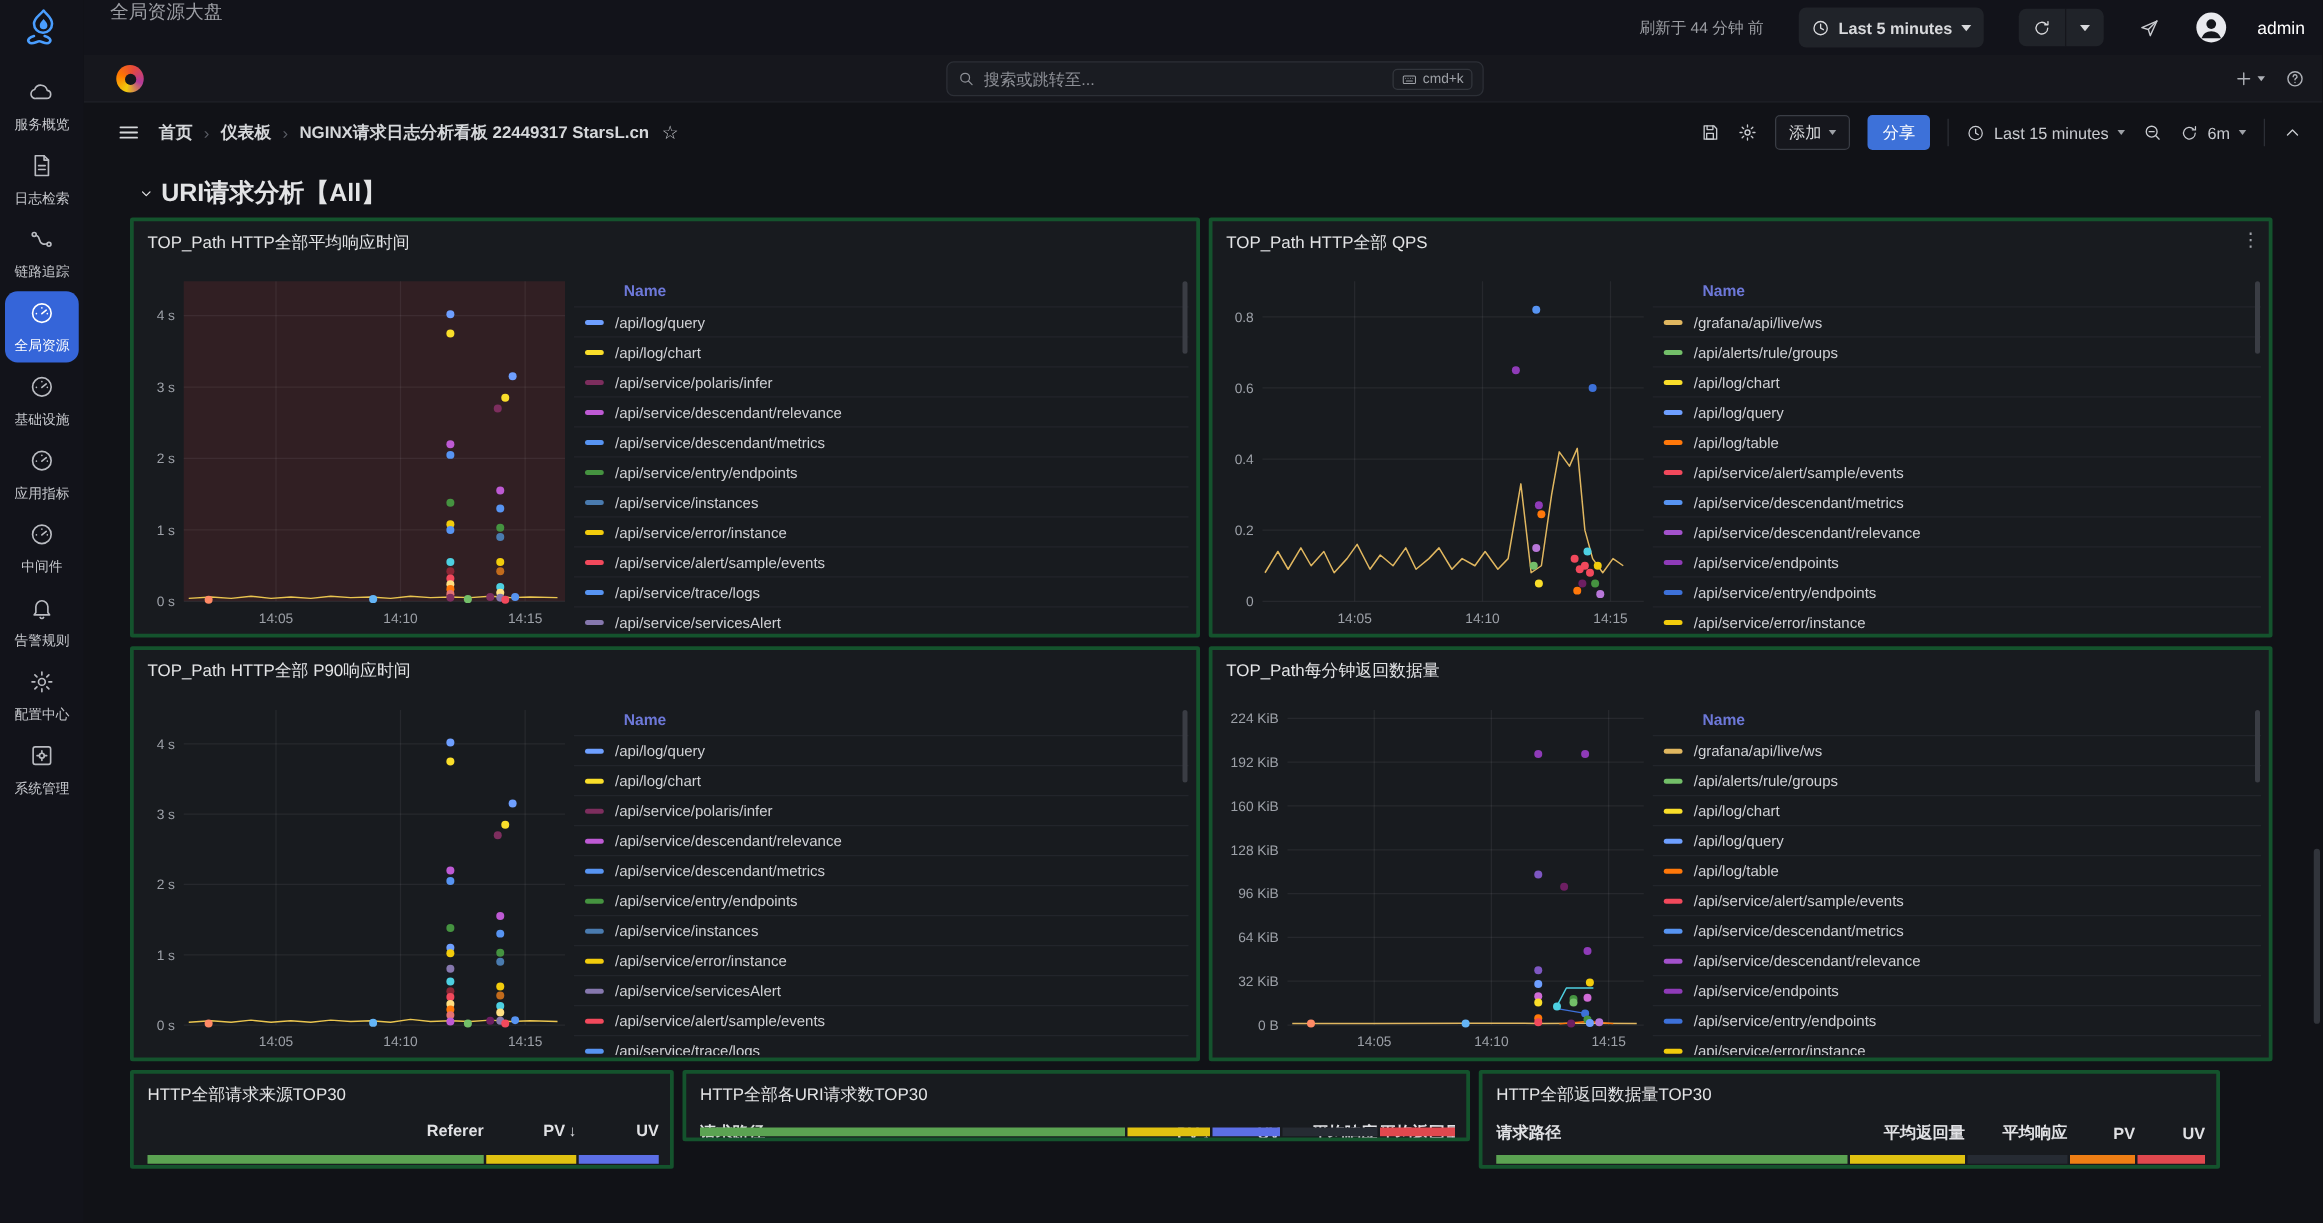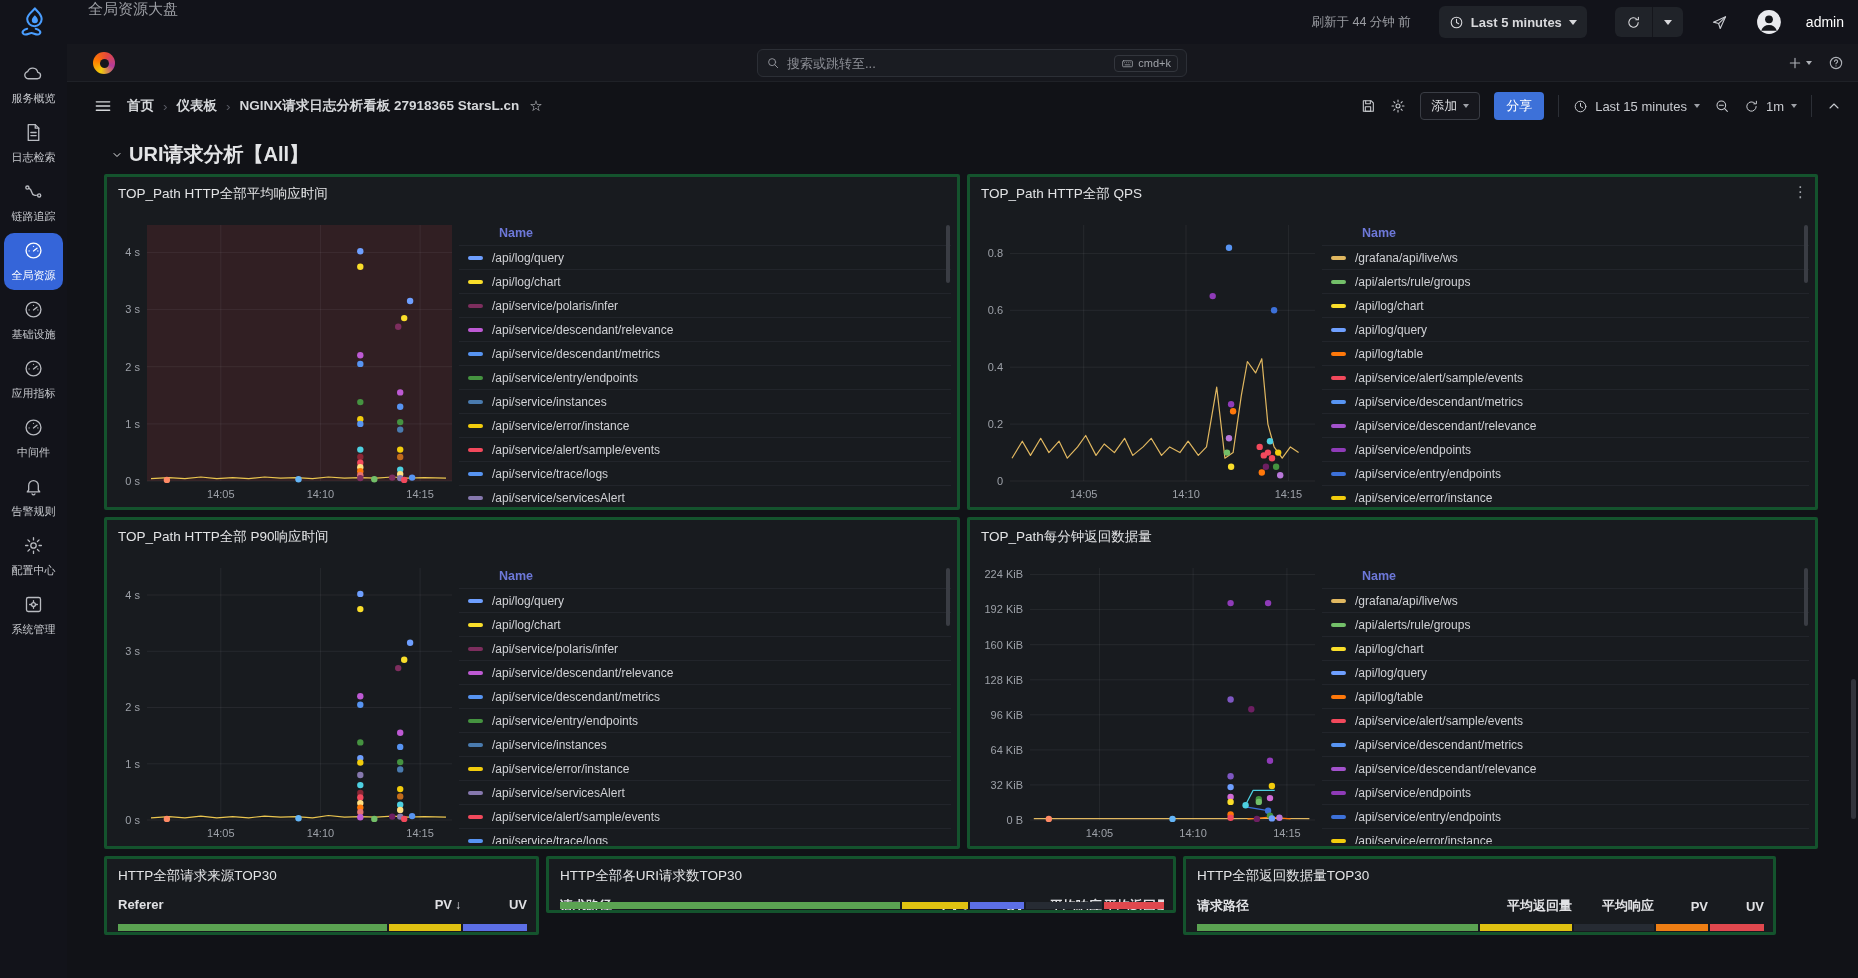--- a/index.html
+++ b/index.html
@@ -288,21 +288,21 @@
       <span class="hamburger">
         <svg viewBox="0 0 24 24" fill="none">
             <path d="M4 7h16M4 12h16M4 17h16"></path>
           </svg>
       </span>
       <span class="crumbs">
           <span class="crumb">首页</span>
           <span class="sep">›</span>
           <span class="crumb">仪表板</span>
           <span class="sep">›</span>
-          <span class="crumb">NGINX请求日志分析看板 27918365 StarsL.cn</span>
+          <span class="crumb">NGINX请求日志分析看板 22449317 StarsL.cn</span>
         </span>
       <span class="star">☆</span>
       <div class="tb-right">
         <span class="ibtn">
           <svg viewBox="0 0 24 24">
               <path d="M5 4h11.5L20 7.5V20H5z"></path>
               <path d="M8.5 4v4.5h7V4"></path>
               <rect x="8" y="13" width="8" height="7"></rect>
             </svg>
         </span>
@@ -330,21 +330,21 @@
           <svg viewBox="0 0 24 24">
               <circle cx="11" cy="11" r="6.5"></circle>
               <path d="M8 11h6M16 16l4 4"></path>
             </svg>
         </span>
         <span class="tb-time">
           <svg viewBox="0 0 24 24">
               <path d="M19.5 12a7.5 7.5 0 1 1-2.1-5.2"></path>
               <path d="M19.8 3.6v4.1h-4.1"></path>
             </svg>
-          <span>1m</span>
+          <span>6m</span>
           <span class="chev-lt"></span>
         </span>
         <span class="vdiv"></span>
         <span class="ibtn">
           <svg viewBox="0 0 24 24">
               <path d="M6 15l6-6 6 6"></path>
             </svg>
         </span>
       </div>
     </div>
@@ -755,21 +755,21 @@
               <span class="lg-label">/api/service/error/instance</span>
             </div>
             <div class="lg-scrollthumb"></div>
           </div>
       </div>
 
       <div class="panel" id="t1">
         <div class="t-title">HTTP全部请求来源TOP30</div>
         <div>
             <div class="thead">
-              <div class="th" style="flex:1 1 0;text-align:left;">Referer</div>
+              <div class="th" style="flex:1 1 0;text-align:right;">Referer</div>
               <div class="th" style="width:72px;flex:none;text-align:right;">PV<span class="sort">↓</span></div>
               <div class="th" style="width:64px;flex:none;text-align:right;">UV</div>
             </div>
             <div class="tbars">
               <div class="tbar" style="flex:1 1 0;background:#5BA352;"></div>
               <div class="tbar" style="width:72px;flex:none;background:#E0C211;"></div>
               <div class="tbar" style="width:64px;flex:none;background:#5C6FE6;"></div>
             </div>
           </div>
       </div>

